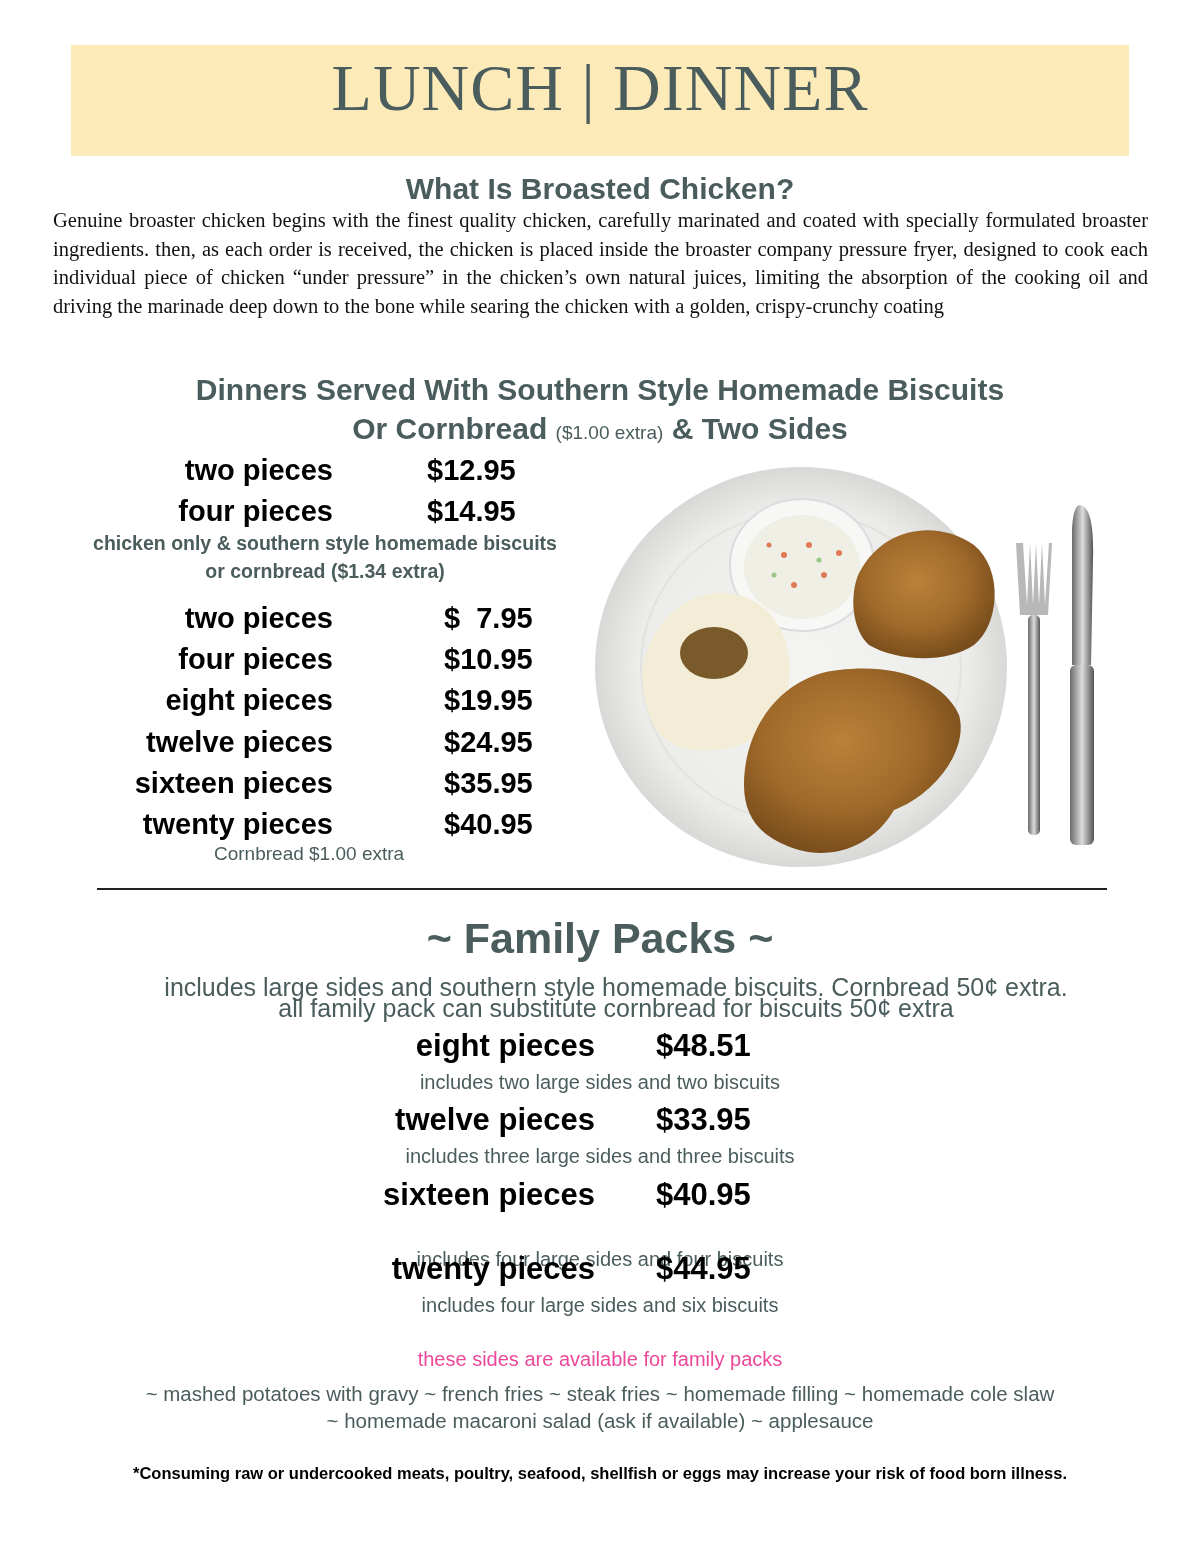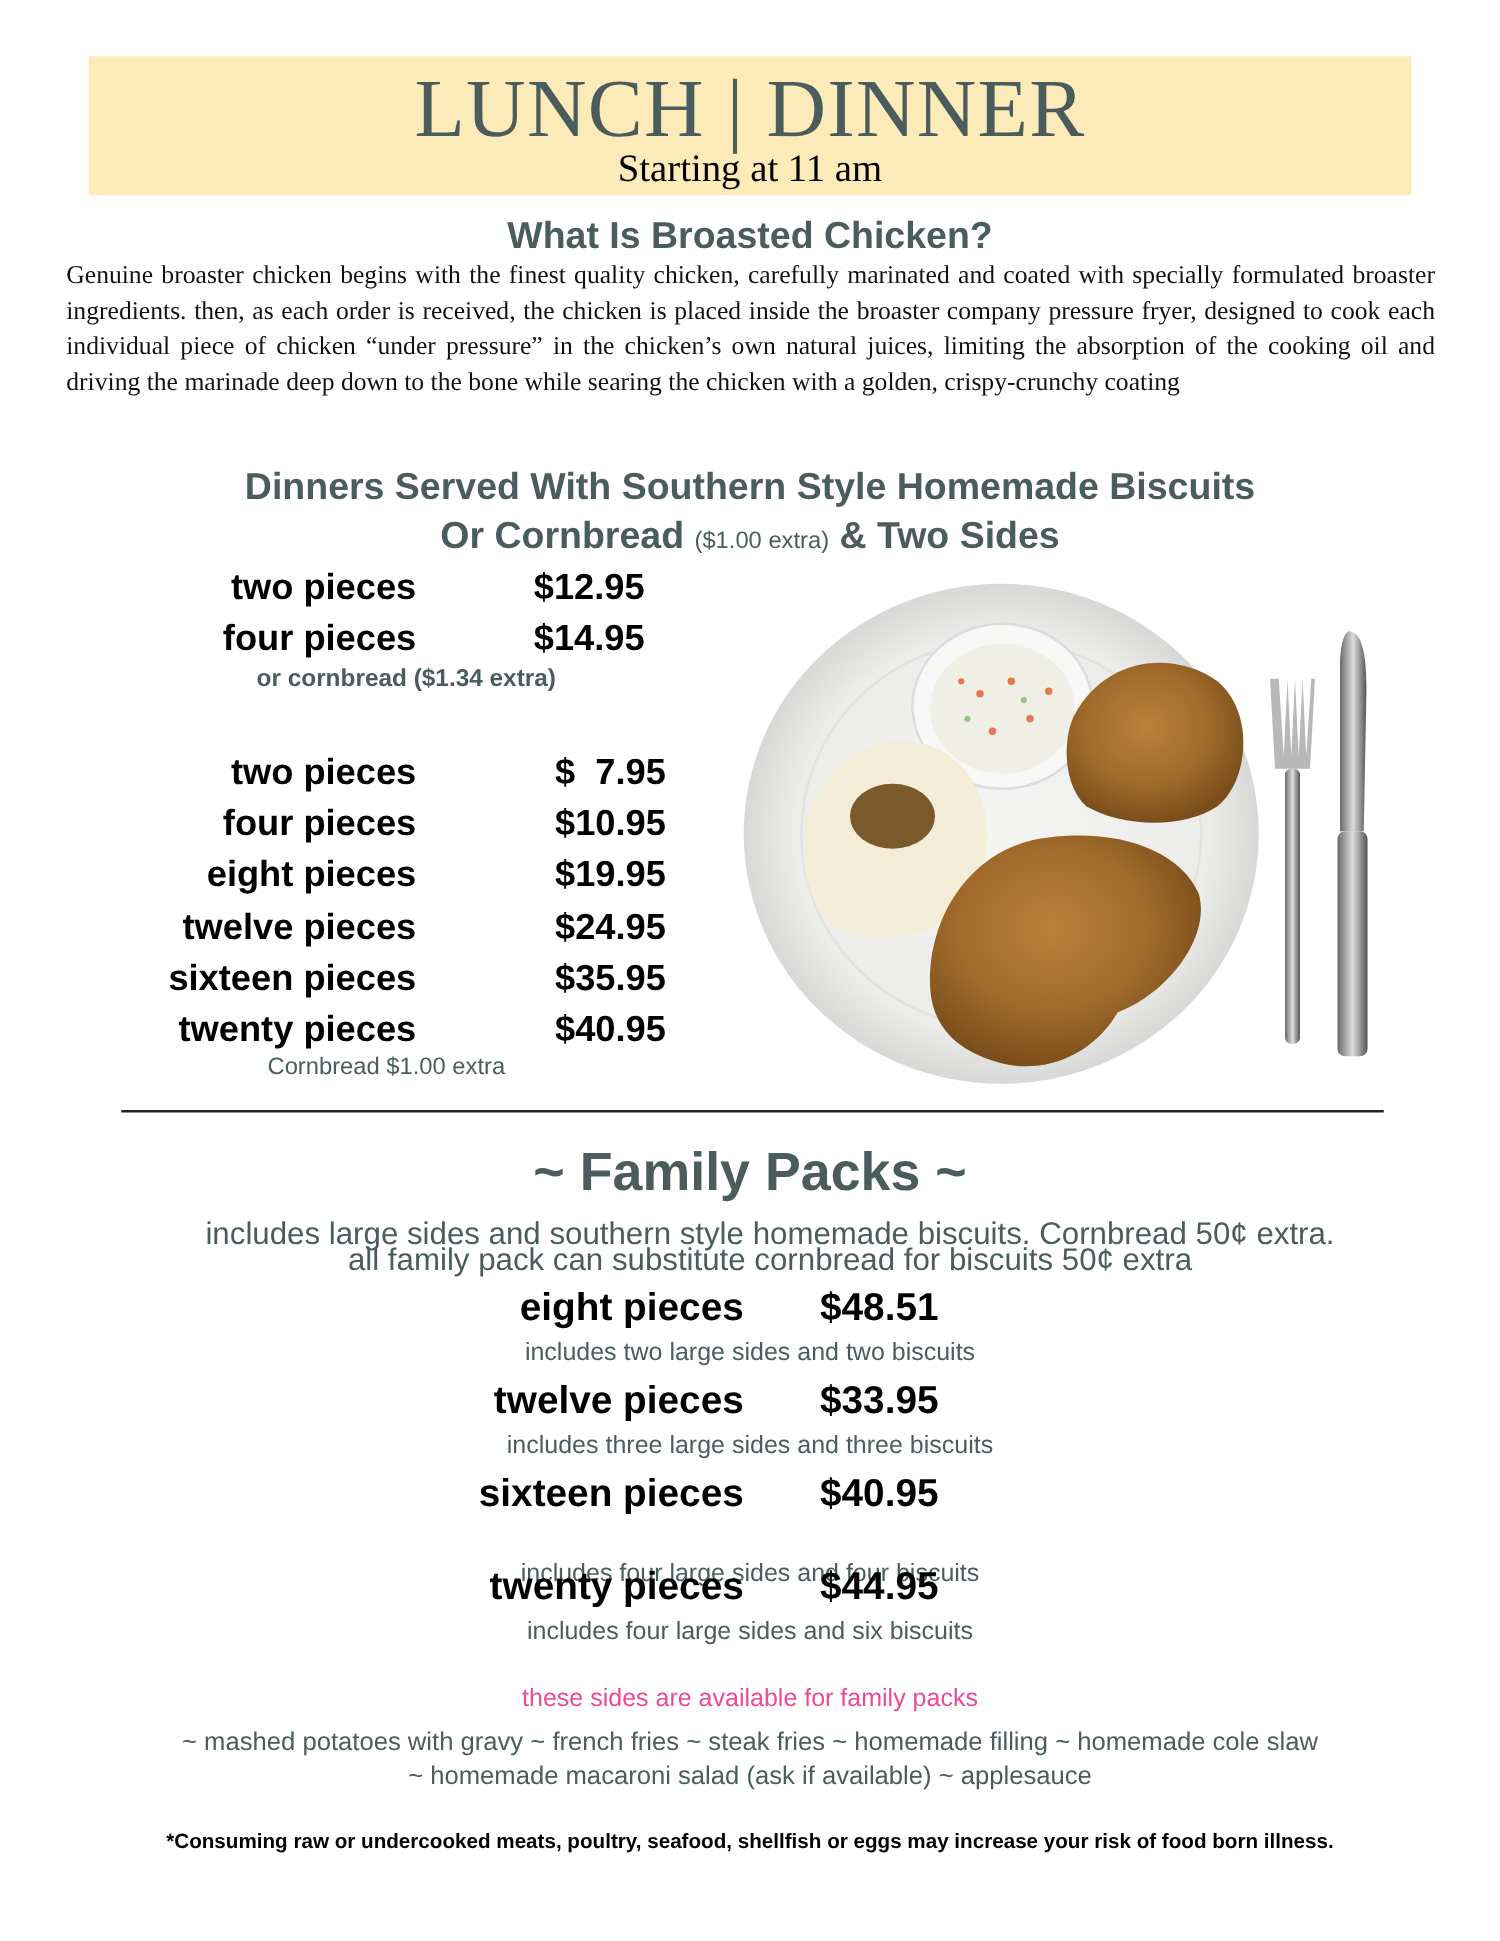--- a/index.html
+++ b/index.html
@@ -63,41 +63,41 @@
   .disclaimer {
     position: absolute; left: 0; right: 0; top: 1464px; text-align: center;
     font-weight: bold; font-size: 16.5px; color: #000;
   }
 </style>
 </head>
 <body>
 
 <div class="banner">
   <div class="banner-title">LUNCH | DINNER</div>
-  <div class="banner-sub">Starting at 11 am</div>
 </div>
 
 <div class="h-teal about-title">What Is Broasted Chicken?</div>
 <div class="about-body">Genuine broaster chicken begins with the finest quality chicken, carefully marinated and coated with specially formulated broaster ingredients. then, as each order is received, the chicken is placed inside the broaster company pressure fryer, designed to cook each individual piece of chicken “under pressure” in the chicken’s own natural juices, limiting the absorption of the cooking oil and driving the marinade deep down to the bone while searing the chicken with a golden, crispy-crunchy coating</div>
 
 <div class="h-teal dinners-head">
   <div>Dinners Served With Southern Style Homemade Biscuits</div>
   <div class="line2"><span>Or Cornbread </span><span class="small">($1.00 extra)</span><span> &amp; Two Sides</span></div>
 </div>
 
 <div class="row" style="left:0;top:452px;width:333px;height:36px;">
   <span class="label">two pieces</span>
   <span class="price" style="left:427px;">$12.95</span>
 </div>
 <div class="row" style="left:0;top:493px;width:333px;height:36px;">
   <span class="label">four pieces</span>
   <span class="price" style="left:427px;">$14.95</span>
 </div>
 
 <div class="chicken-only">
+  <div>chicken only &amp; southern style homemade biscuits</div>
   <div>or cornbread ($1.34 extra)</div>
 </div>
 
 <div class="row" style="left:0;top:600px;width:333px;height:36px;">
   <span class="label">two pieces</span>
   <span class="price" style="left:444px;white-space:pre;">$  7.95</span>
 </div>
 <div class="row" style="left:0;top:641px;width:333px;height:36px;">
   <span class="label">four pieces</span>
   <span class="price" style="left:444px;">$10.95</span>

